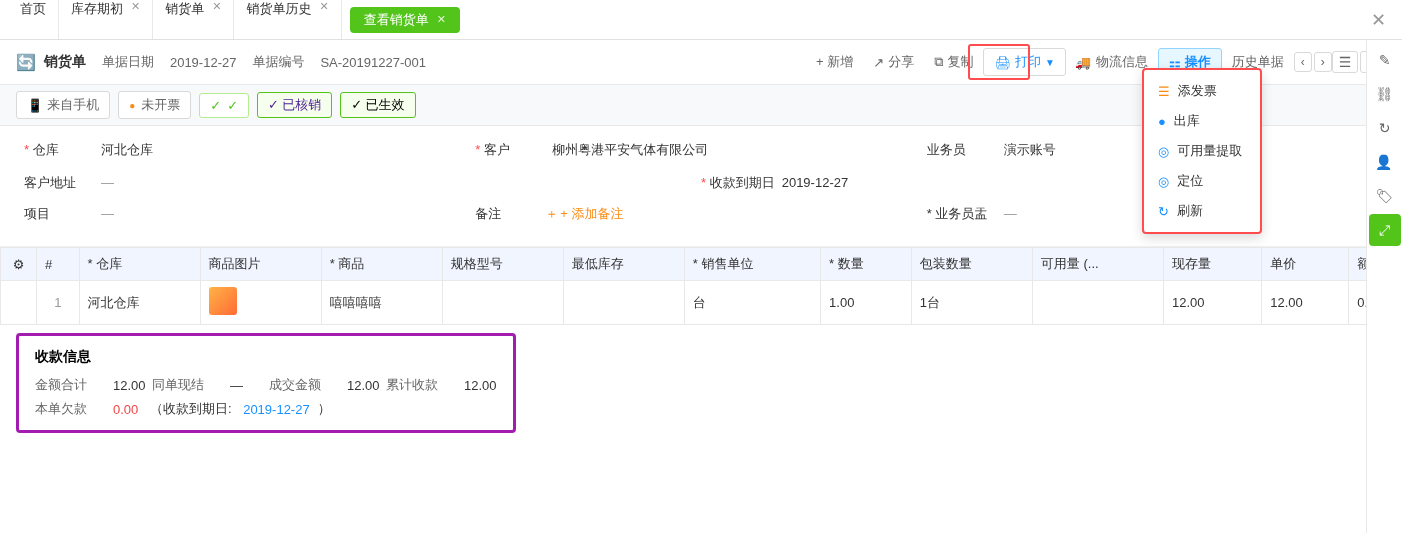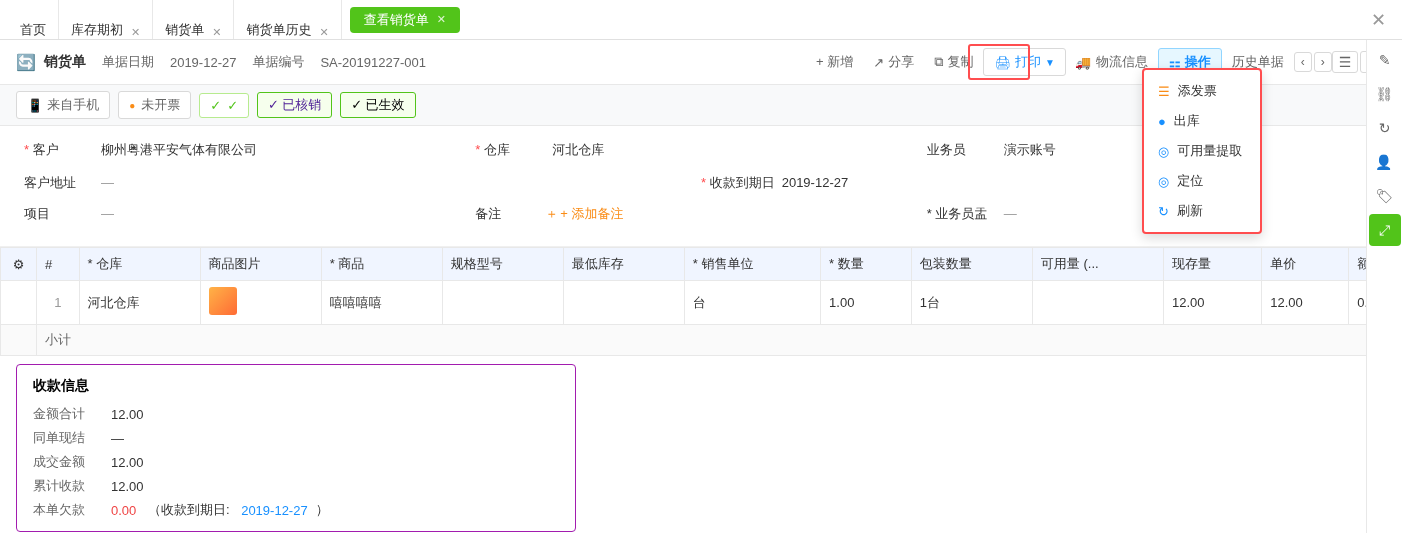--- a/index.html
+++ b/index.html
@@ -5,21 +5,21 @@
     * { box-sizing: border-box; margin: 0; padding: 0; font-family: 'Microsoft YaHei', Arial, sans-serif; font-size: 13px; }
     body { background: #f0f2f5; overflow: hidden; }
 
     
     .tab-bar {
       display: flex; align-items: center; background: #fff;
       border-bottom: 1px solid #e0e0e0; height: 40px; padding: 0 8px;
       position: relative;
     }
     .tab {
-      display: flex; align-items: flex-end; padding: 0 12px; height: 100%;
+      display: flex; align-items: flex-start; padding: 0 12px; height: 100%;
       cursor: pointer; color: #333; white-space: nowrap; gap: 4px;
       border-right: 1px solid #e8e8e8;
     }
     .tab-close { color: #999; font-size: 11px; cursor: pointer; margin-left: 4px; }
     .tab-highlight {
       background: #52c41a; color: #fff; border-radius: 4px;
       padding: 4px 14px; margin-left: 8px; cursor: pointer;
       display: flex; align-items: center; gap: 4px;
     }
     .tab-highlight .tab-close { color: rgba(255,255,255,0.8); }
@@ -107,25 +107,25 @@
       padding: 6px 8px; border: 1px solid #e8e8e8; color: #333;
       background: #fff; white-space: nowrap;
     }
     tr.subtotal td { background: #fafafa; color: #666; }
     .gear-th { background: #f0f5ff; width: 36px; text-align: center; }
     .row-num-td { text-align: center; color: #999; }
     .product-img { width: 28px; height: 28px; background: linear-gradient(135deg, #ffb347, #ff6b35); border-radius: 3px; display: inline-block; }
 
     
     .payment-section {
-      border: 1px solid #a21caf; margin: 8px 16px; padding: 12px 16px;
-      border-radius: 4px; background: #fff; width: 560px;
+      border: 3px solid #a21caf; margin: 8px 16px; padding: 12px 16px;
+      border-radius: 4px; background: #fff; width: 500px;
     }
     .payment-title { font-weight: bold; font-size: 14px; margin-bottom: 10px; }
-    .payment-grid { display: grid; grid-template-columns: 1fr; gap: 6px; }
+    .payment-grid { display: grid; grid-template-columns: 1fr 1fr 1fr 1fr; gap: 6px; }
     .payment-row { display: flex; align-items: center; gap: 8px; }
     .payment-label { color: #666; min-width: 70px; }
     .payment-value { color: #333; }
     .payment-value.red { color: #ef4444; }
     .payment-value.blue { color: #1890ff; }
 
     
     .right-sidebar {
       position: fixed; right: 0; top: 40px; width: 36px;
       background: #fff; border-left: 1px solid #e8e8e8;
@@ -255,26 +255,26 @@
     </button>
     <button class="status-btn status-effect">
       <span>✓</span>
       <span>已生效</span>
     </button>
   </div>
 
   <div class="form-section">
     <div class="form-row">
       <div class="form-field">
+        <span class="form-label required">仓库</span>
+        <span class="form-value">河北仓库</span>
+      </div>
+      <div class="form-field">
         <span class="form-label required">客户</span>
         <span class="form-value">柳州粤港平安气体有限公司</span>
-      </div>
-      <div class="form-field">
-        <span class="form-label required">仓库</span>
-        <span class="form-value">河北仓库</span>
       </div>
       <div class="form-field">
         <span class="form-label">业务员</span>
         <span class="form-value">演示账号</span>
       </div>
     </div>
     <div class="form-row">
       <div class="form-field">
         <span class="form-label">客户地址</span>
         <span class="form-value dash">—</span>
@@ -335,24 +335,20 @@
           <td></td>
           <td></td>
           <td>台</td>
           <td>1.00</td>
           <td>1台</td>
           <td></td>
           <td>12.00</td>
           <td>12.00</td>
           <td>0.</td>
         </tr>
-        <tr class="subtotal">
-          <td></td>
-          <td colspan="13">小计</td>
-        </tr>
       </tbody>
     </table>
   </div>
 
   <div class="payment-section">
     <div class="payment-title">收款信息</div>
     <div class="payment-grid">
       <div class="payment-row">
         <span class="payment-label">金额合计</span>
         <span class="payment-value">12.00</span>

